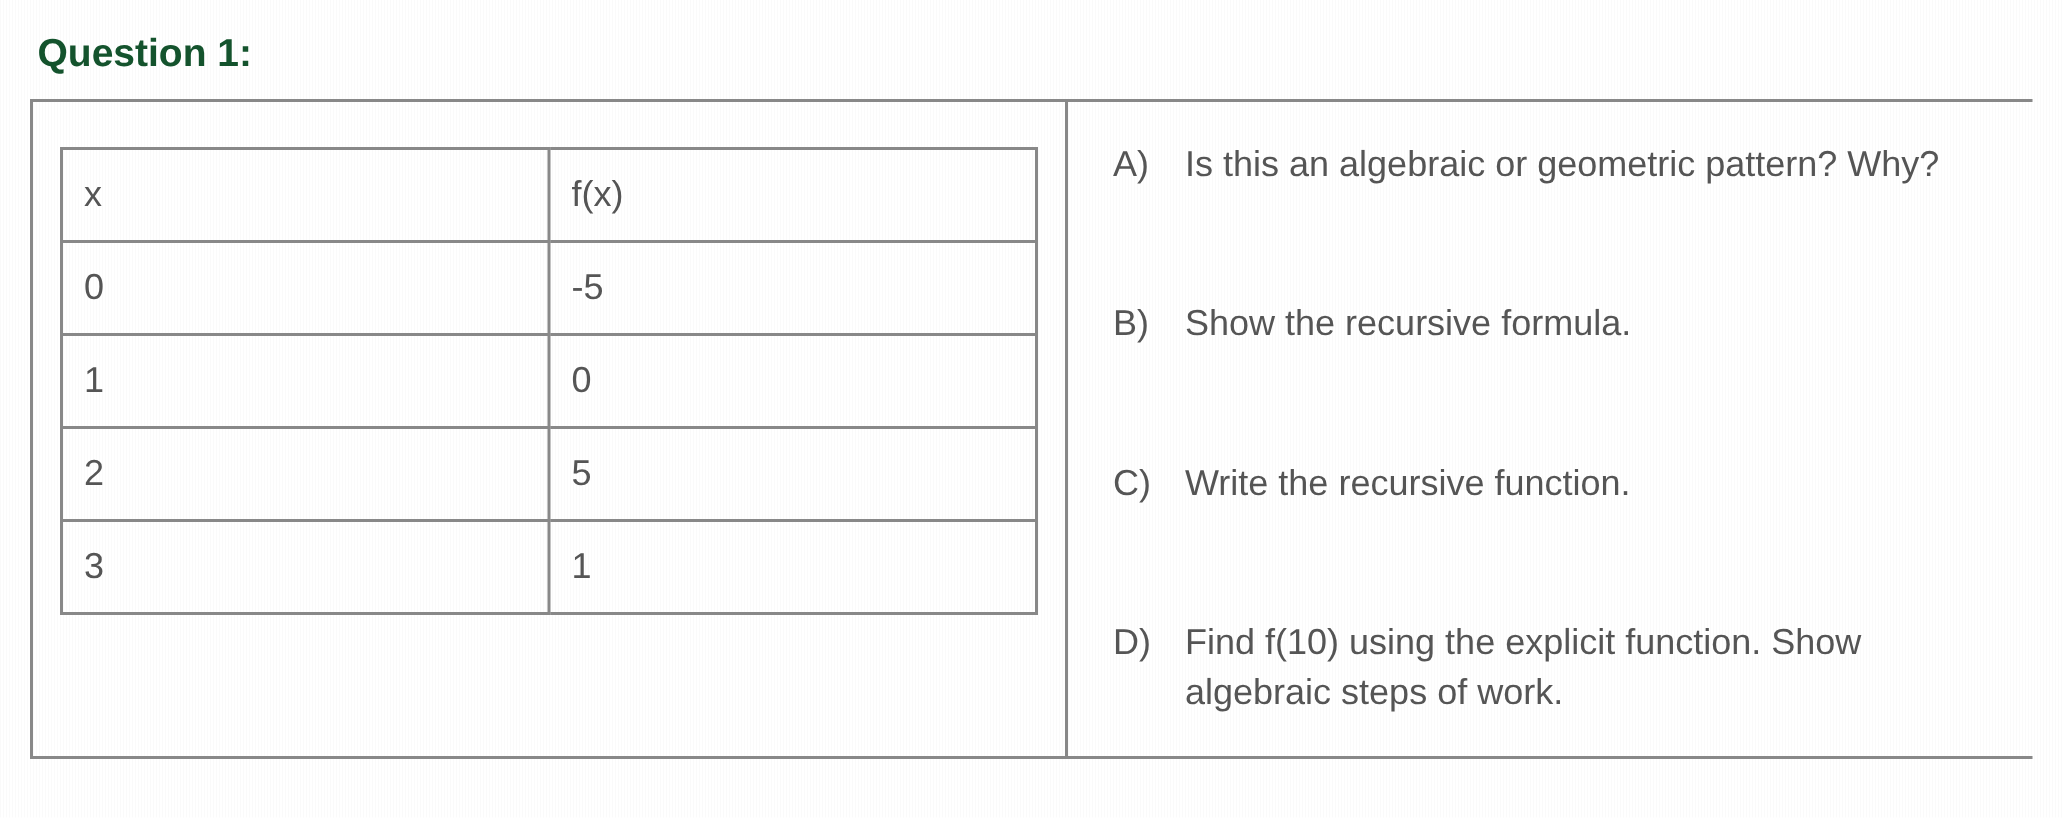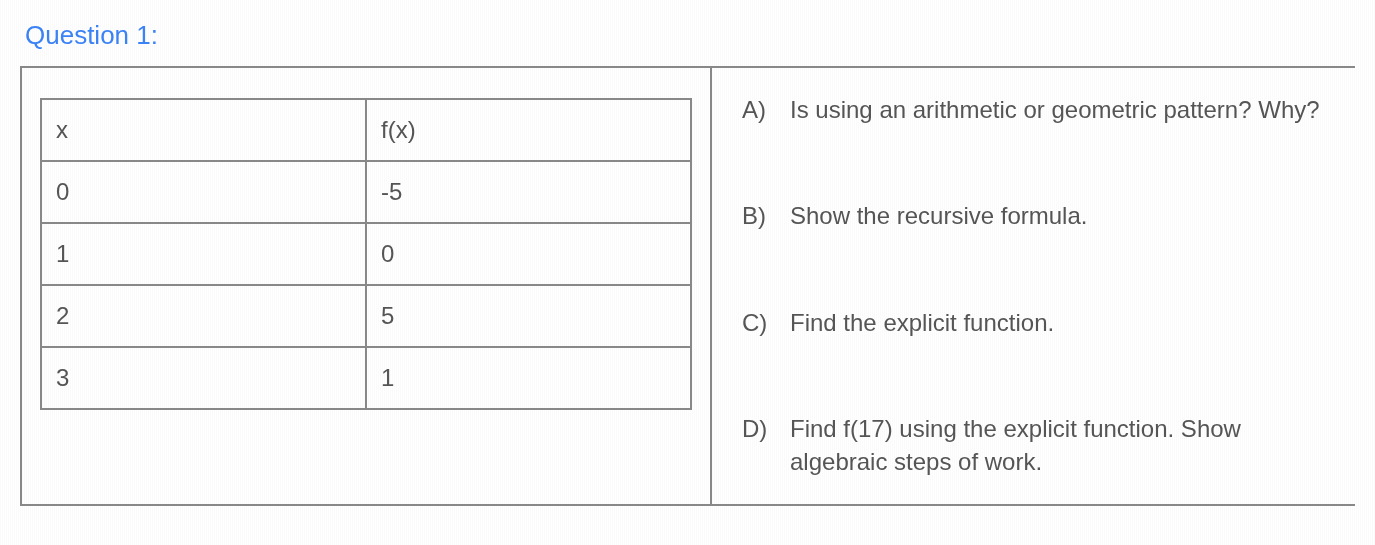--- a/index.html
+++ b/index.html
@@ -11,22 +11,22 @@
       font-family: Arial, Helvetica, sans-serif;
       background: linear-gradient(90deg, #d8d4cc 0%, #e0dcd4 50%, #d8d4cc 100%);
       background-image: repeating-linear-gradient(90deg, rgba(0,0,0,0.02) 0px, rgba(0,0,0,0.02) 1px, transparent 1px, transparent 2px);
       padding: 20px;
       width: 1375px;
       height: 545px;
       color: #555;
     }
     .question-title {
       font-size: 26px;
-      font-weight: normal;
-      color: #3b82f6;
+      font-weight: bold;
+      color: #14532d;
       margin-bottom: 15px;
       margin-left: 5px;
     }
     .main-container {
       display: flex;
       border: 2px solid #888;
       border-right: none;
       height: 440px;
     }
     .left-panel {
@@ -107,28 +107,28 @@
         <td>3</td>
         <td>1</td>
       </tr>
     </tbody>
       </table>
   </div>
 
   <div class="right-panel">
     <div class="question-item part-a-block">
       <div class="question-letter">A)</div>
-      <div class="question-text">Is using an arithmetic or geometric pattern? Why?</div>
+      <div class="question-text">Is this an algebraic or geometric pattern? Why?</div>
     </div>
     <div class="question-item part-b-block">
       <div class="question-letter">B)</div>
       <div class="question-text">Show the recursive formula.</div>
     </div>
     <div class="question-item part-c-block">
       <div class="question-letter">C)</div>
-      <div class="question-text">Find the explicit function.</div>
+      <div class="question-text">Write the recursive function.</div>
     </div>
     <div class="question-item">
       <div class="question-letter">D)</div>
-      <div class="question-text">Find f(17) using the explicit function. Show algebraic steps of work.</div>
+      <div class="question-text">Find f(10) using the explicit function. Show algebraic steps of work.</div>
     </div>
   </div>
 </div>
 
 </body></html>

